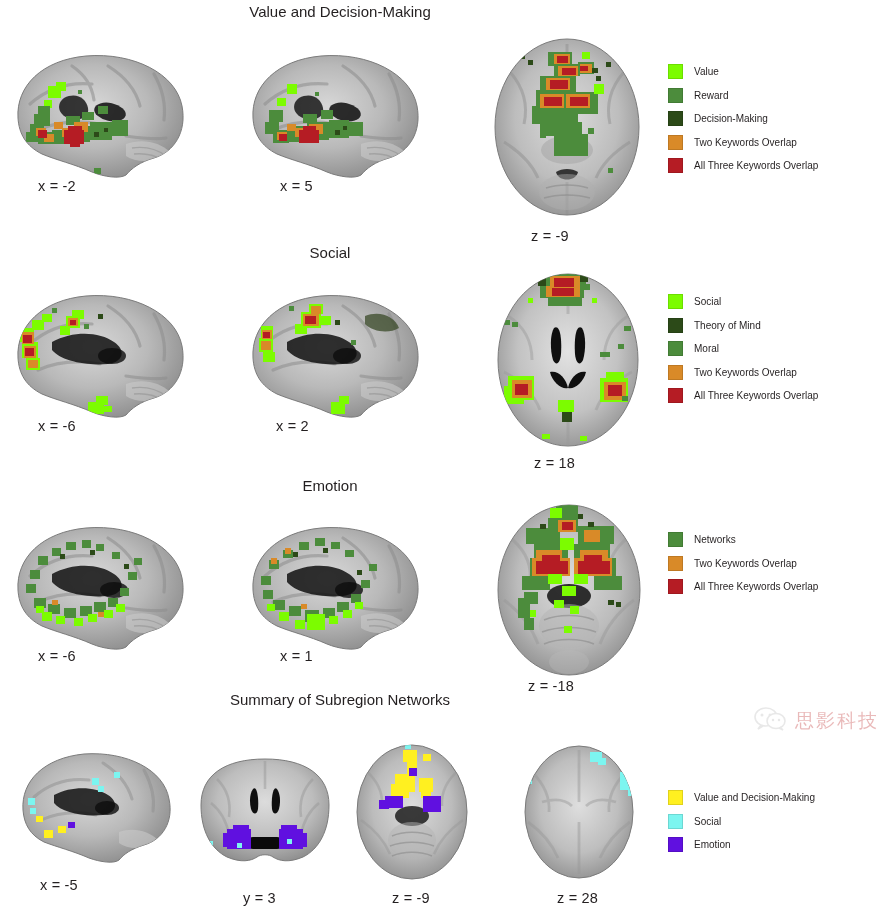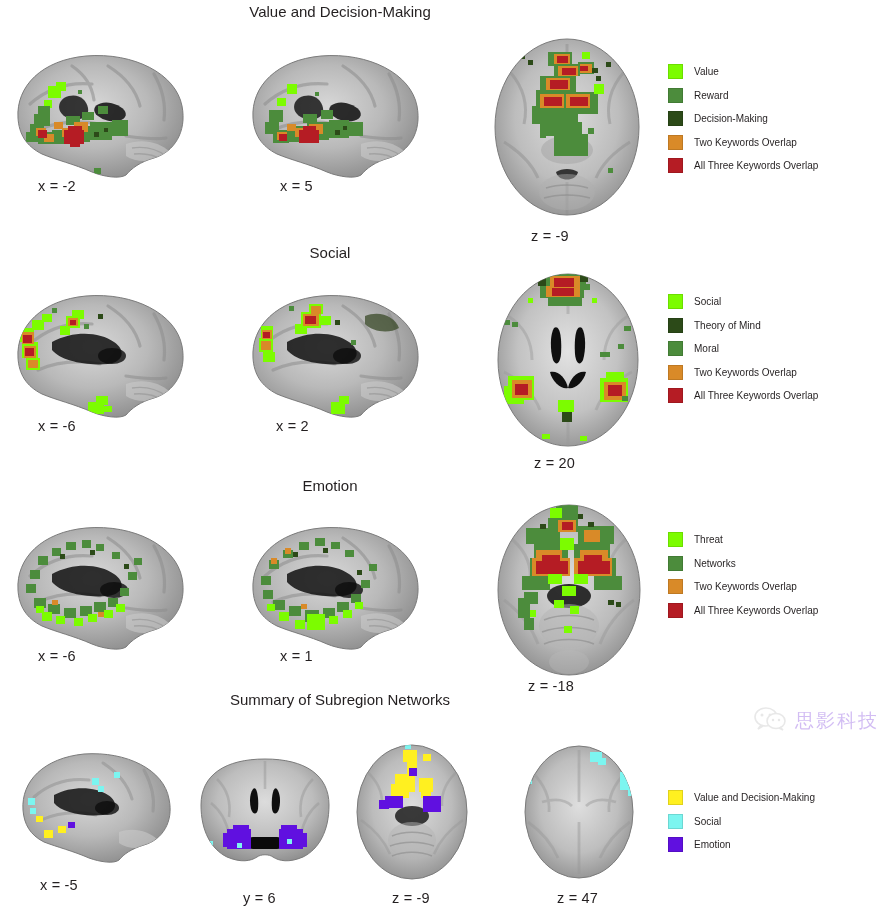--- a/index.html
+++ b/index.html
@@ -7,21 +7,21 @@
   .fig{position:absolute;left:0;top:0;width:891px;height:764px;}
   .sect-title{position:absolute;font-size:15px;color:#231f20;white-space:nowrap;text-align:center;}
   .slice{position:absolute;}
   .slice svg{display:block;}
   .coord{position:absolute;font-size:14.5px;color:#231f20;white-space:nowrap;letter-spacing:.2px;}
   .legend{position:absolute;}
   .lg-row{display:flex;align-items:center;height:23.5px;}
   .sw{width:15px;height:15px;flex:0 0 15px;margin-right:11px;border:1px solid rgba(0,0,0,.12);box-sizing:border-box;}
   .lg-lab{font-size:10px;color:#231f20;white-space:nowrap;}
   .wm{position:absolute;right:12px;bottom:28px;display:flex;align-items:center;opacity:.30;}
-  .wm-txt{font-size:19px;color:#6d28d9;letter-spacing:2px;font-family:"DejaVu Sans",sans-serif;text-align:right;}
+  .wm-txt{font-size:19px;color:#b91c1c;letter-spacing:2px;font-family:"DejaVu Sans",sans-serif;text-align:right;}
   .wm-icon{margin-right:8px;}
 </style>
 </head>
 <body>
 
 <div class="fig">
 
   <div class="sect-title" style="left:180px;top:3px;width:320px;">Value and Decision-Making</div>
 
   <div class="slice" style="left:8px;top:40px;">
@@ -403,21 +403,21 @@
           <rect x="136" y="76" width="6" height="5" fill="#4C8C3C"></rect>
         <rect x="118" y="84" width="10" height="5" fill="#4C8C3C"></rect>
           <rect x="46" y="30" width="5" height="5" fill="#7CFC00"></rect>
         <rect x="110" y="30" width="5" height="5" fill="#7CFC00"></rect>
           <rect x="60" y="166" width="8" height="5" fill="#7CFC00"></rect>
         <rect x="98" y="168" width="7" height="5" fill="#7CFC00"></rect>
           <rect x="140" y="128" width="6" height="5" fill="#4C8C3C"></rect>
       </g>
     </svg>
   </div>
-  <div class="coord" style="left:534px;top:455px;">z = 20</div>
+  <div class="coord" style="left:534px;top:455px;">z = 18</div>
 
   <div class="legend" style="left:668px;top:290px;">
     <div class="lg-row">
         <span class="sw" style="background:#7CFC00"></span>
         <span class="lg-lab">Social</span>
       </div>
     <div class="lg-row">
         <span class="sw" style="background:#2C4A18"></span>
         <span class="lg-lab">Theory of Mind</span>
       </div>
@@ -633,24 +633,20 @@
         <rect x="96" y="14" width="5" height="5" fill="#2C4A18"></rect>
           <rect x="126" y="100" width="6" height="5" fill="#2C4A18"></rect>
         <rect x="134" y="102" width="5" height="5" fill="#2C4A18"></rect>
       </g>
     </svg>
   </div>
   <div class="coord" style="left:528px;top:678px;">z = -18</div>
 
   <div class="legend" style="left:668px;top:528px;">
     <div class="lg-row">
-        <span class="sw" style="background:#7CFC00"></span>
-        <span class="lg-lab">Threat</span>
-      </div>
-    <div class="lg-row">
         <span class="sw" style="background:#4C8C3C"></span>
         <span class="lg-lab">Networks</span>
       </div>
     <div class="lg-row">
         <span class="sw" style="background:#D98A28"></span>
         <span class="lg-lab">Two Keywords Overlap</span>
       </div>
     <div class="lg-row">
         <span class="sw" style="background:#B51C24"></span>
         <span class="lg-lab">All Three Keywords Overlap</span>
@@ -729,21 +725,21 @@
         <rect x="40" y="70" width="16" height="6" fill="#6010E0"></rect>
         <rect x="86" y="74" width="24" height="20" fill="#6010E0"></rect>
           <rect x="104" y="78" width="10" height="14" fill="#6010E0"></rect>
         <rect x="88" y="70" width="16" height="6" fill="#6010E0"></rect>
         <rect x="12" y="86" width="8" height="7" fill="#7CF5F0"></rect>
         <rect x="44" y="88" width="5" height="5" fill="#7CF5F0"></rect>
           <rect x="94" y="84" width="5" height="5" fill="#7CF5F0"></rect>
       </g>
     </svg>
   </div>
-  <div class="coord" style="left:243px;top:890px;">y = 6</div>
+  <div class="coord" style="left:243px;top:890px;">y = 3</div>
 
   <div class="slice" style="left:345px;top:742px;">
     <svg width="135" height="142" viewBox="0 0 135 142">
       <defs>
         <radialGradient id="ax4" cx="50%" cy="45%" r="60%">
           <stop offset="0%" stop-color="#dcdcdc"></stop>
             <stop offset="60%" stop-color="#bcbcbc"></stop>
             <stop offset="100%" stop-color="#8c8c8c"></stop>
         </radialGradient>
         <clipPath id="ca4">
@@ -811,21 +807,21 @@
       <g clip-path="url(#ca5)" shape-rendering="crispEdges">
         <rect x="12" y="24" width="9" height="9" fill="#7CF5F0"></rect>
         <rect x="78" y="10" width="12" height="10" fill="#7CF5F0"></rect>
           <rect x="86" y="16" width="8" height="7" fill="#7CF5F0"></rect>
         <rect x="108" y="30" width="14" height="18" fill="#7CF5F0"></rect>
           <rect x="116" y="44" width="8" height="10" fill="#7CF5F0"></rect>
         <rect x="14" y="36" width="6" height="6" fill="#7CF5F0"></rect>
       </g>
     </svg>
   </div>
-  <div class="coord" style="left:557px;top:890px;">z = 47</div>
+  <div class="coord" style="left:557px;top:890px;">z = 28</div>
 
   <div class="legend" style="left:668px;top:786px;">
     <div class="lg-row">
         <span class="sw" style="background:#FFF020"></span>
         <span class="lg-lab">Value and Decision-Making</span>
       </div>
     <div class="lg-row">
         <span class="sw" style="background:#7CF5F0"></span>
         <span class="lg-lab">Social</span>
       </div>

